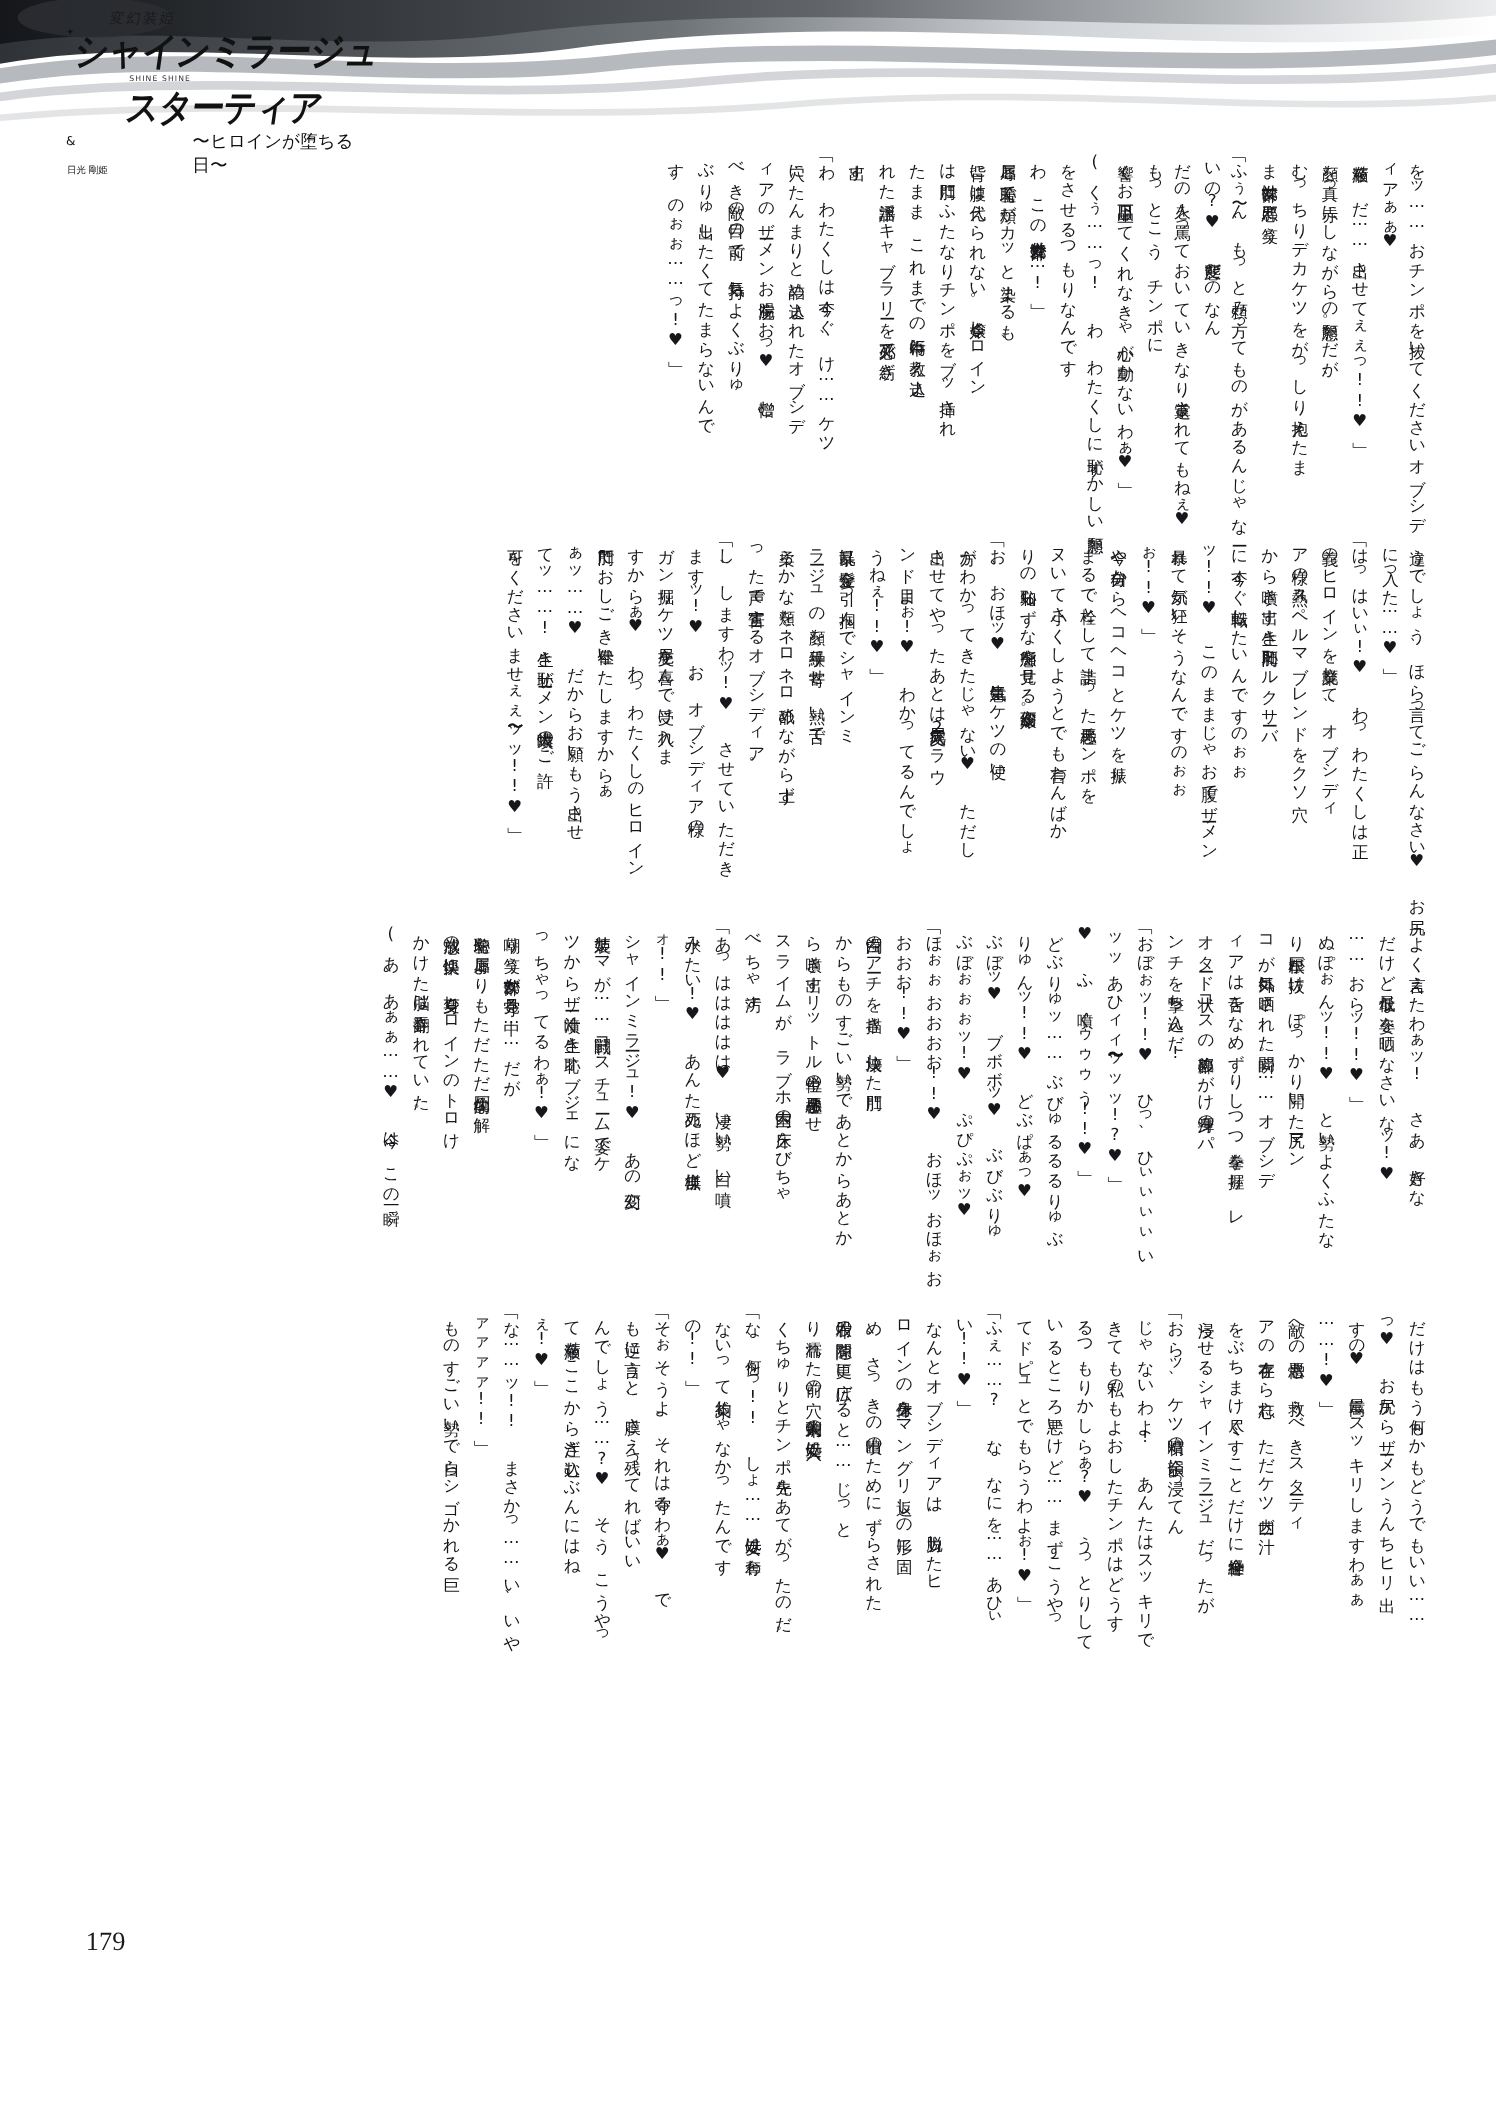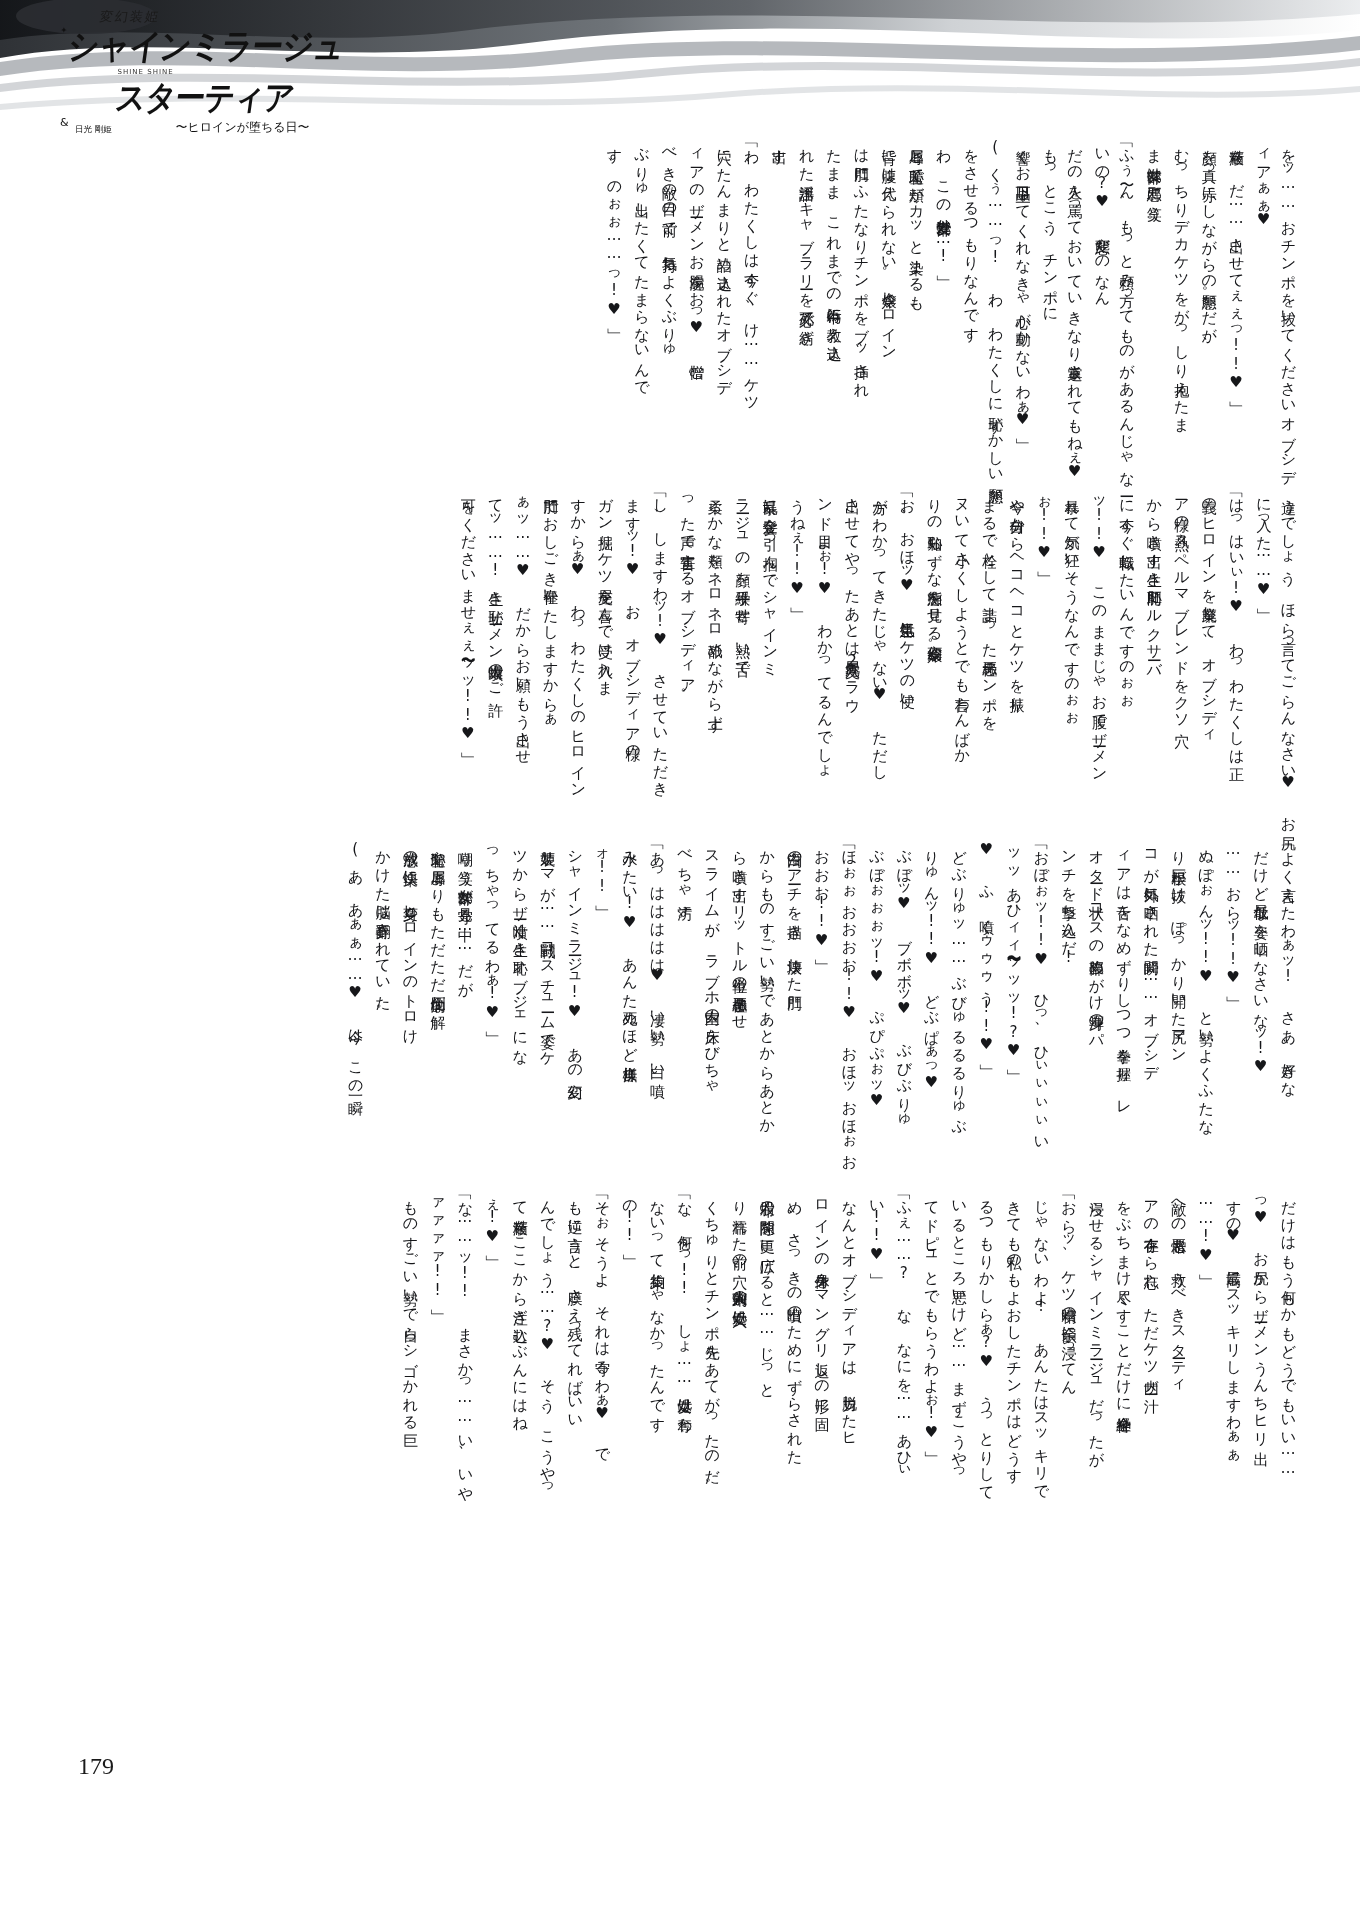--- a/index.html
+++ b/index.html
@@ -61,21 +61,21 @@
   }
   .logo-line3 {
     font-size: 30px;
     font-weight: bold;
     color: #111;
     letter-spacing: -1px;
     transform: skewX(-8deg) scaleY(1.12);
     white-space: nowrap;
   }
   .logo-line3b {
-    font-size: 12px;
+    font-size: 16px;
     letter-spacing: 0px;
     color: #111;
     margin-left: 60px;
   }
   .logo-small-left {
     font-size: 9px;
     color: #111;
     display: inline-block;
     line-height: 1.05;
     transform: scale(0.95);

